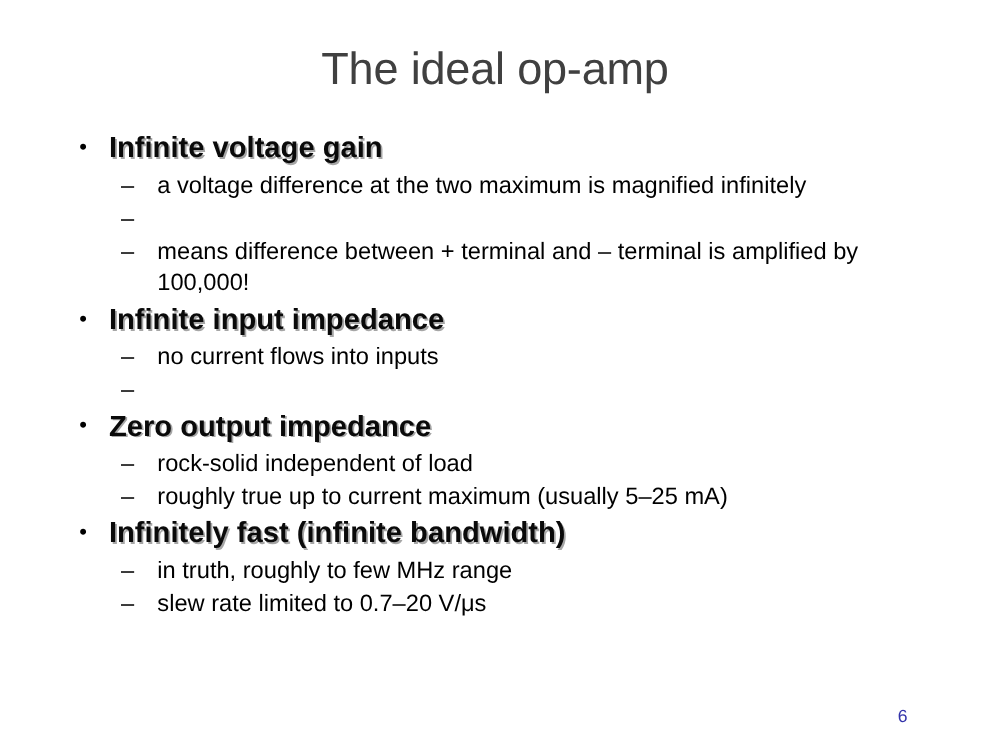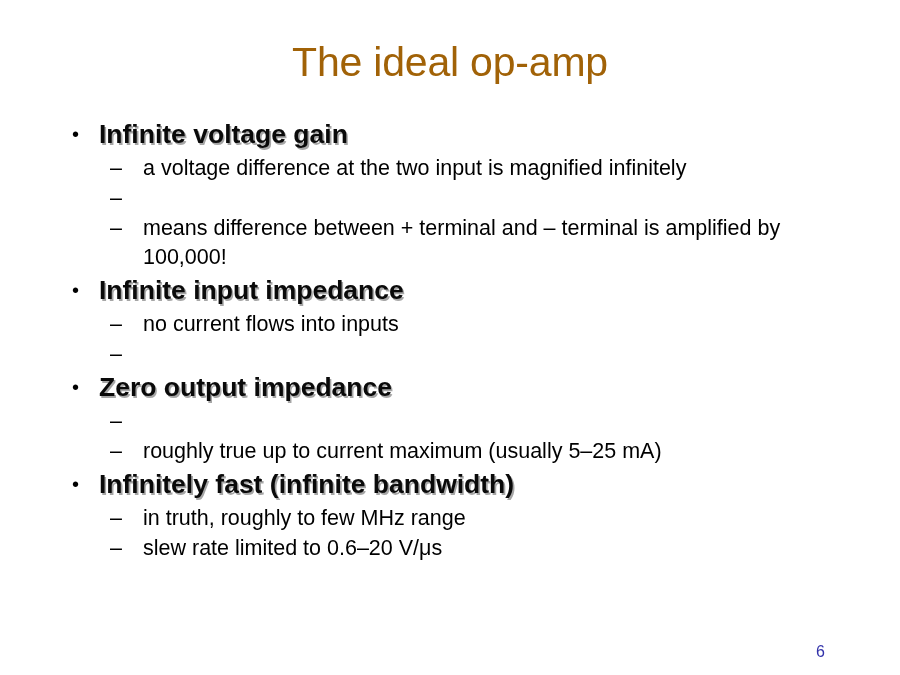--- a/index.html
+++ b/index.html
@@ -26,21 +26,21 @@
   
   .slide-title {
     position: absolute;
     top: 38px;
     left: 0;
     width: 900px;
     text-align: center;
     font-size: 41px;
     line-height: 48px;
     font-weight: 400;
-    color: #a16207;
+    color: #404040;
     letter-spacing: -0.2px;
   }
 
   
   .body-area {
     position: absolute;
     top: 118px;
     left: 62px;
     width: 790px;
   }
@@ -121,21 +121,21 @@
 
   <div class="body-area">
 
     <div class="group">
       <div class="lvl1">
         <span class="marker">•</span>
         <span class="text">Infinite voltage gain</span>
       </div>
       <div class="lvl2">
         <span class="marker">–</span>
-        <span class="text">a voltage difference at the two input is magnified infinitely</span>
+        <span class="text">a voltage difference at the two maximum is magnified infinitely</span>
       </div>
       <div class="lvl2">
         <span class="marker">–</span>
       </div>
       <div class="lvl2">
         <span class="marker">–</span>
         <span class="text">means difference between + terminal and – terminal is amplified by 100,000!</span>
       </div>
     </div>
 
@@ -153,39 +153,40 @@
       </div>
     </div>
 
     <div class="group">
       <div class="lvl1">
         <span class="marker">•</span>
         <span class="text">Zero output impedance</span>
       </div>
       <div class="lvl2">
         <span class="marker">–</span>
+        <span class="text">rock-solid independent of load</span>
       </div>
       <div class="lvl2">
         <span class="marker">–</span>
         <span class="text">roughly true up to current maximum (usually 5–25 mA)</span>
       </div>
     </div>
 
     <div class="group">
       <div class="lvl1">
         <span class="marker">•</span>
         <span class="text">Infinitely fast (infinite bandwidth)</span>
       </div>
       <div class="lvl2">
         <span class="marker">–</span>
         <span class="text">in truth, roughly to few MHz range</span>
       </div>
       <div class="lvl2">
         <span class="marker">–</span>
-        <span class="text">slew rate limited to 0.6–20 V/μs</span>
+        <span class="text">slew rate limited to 0.7–20 V/μs</span>
       </div>
     </div>
 
   </div>
 
   <div class="page-number" style="color: rgb(51, 51, 170);">6</div>
 
 </div>
 
 </body></html>

